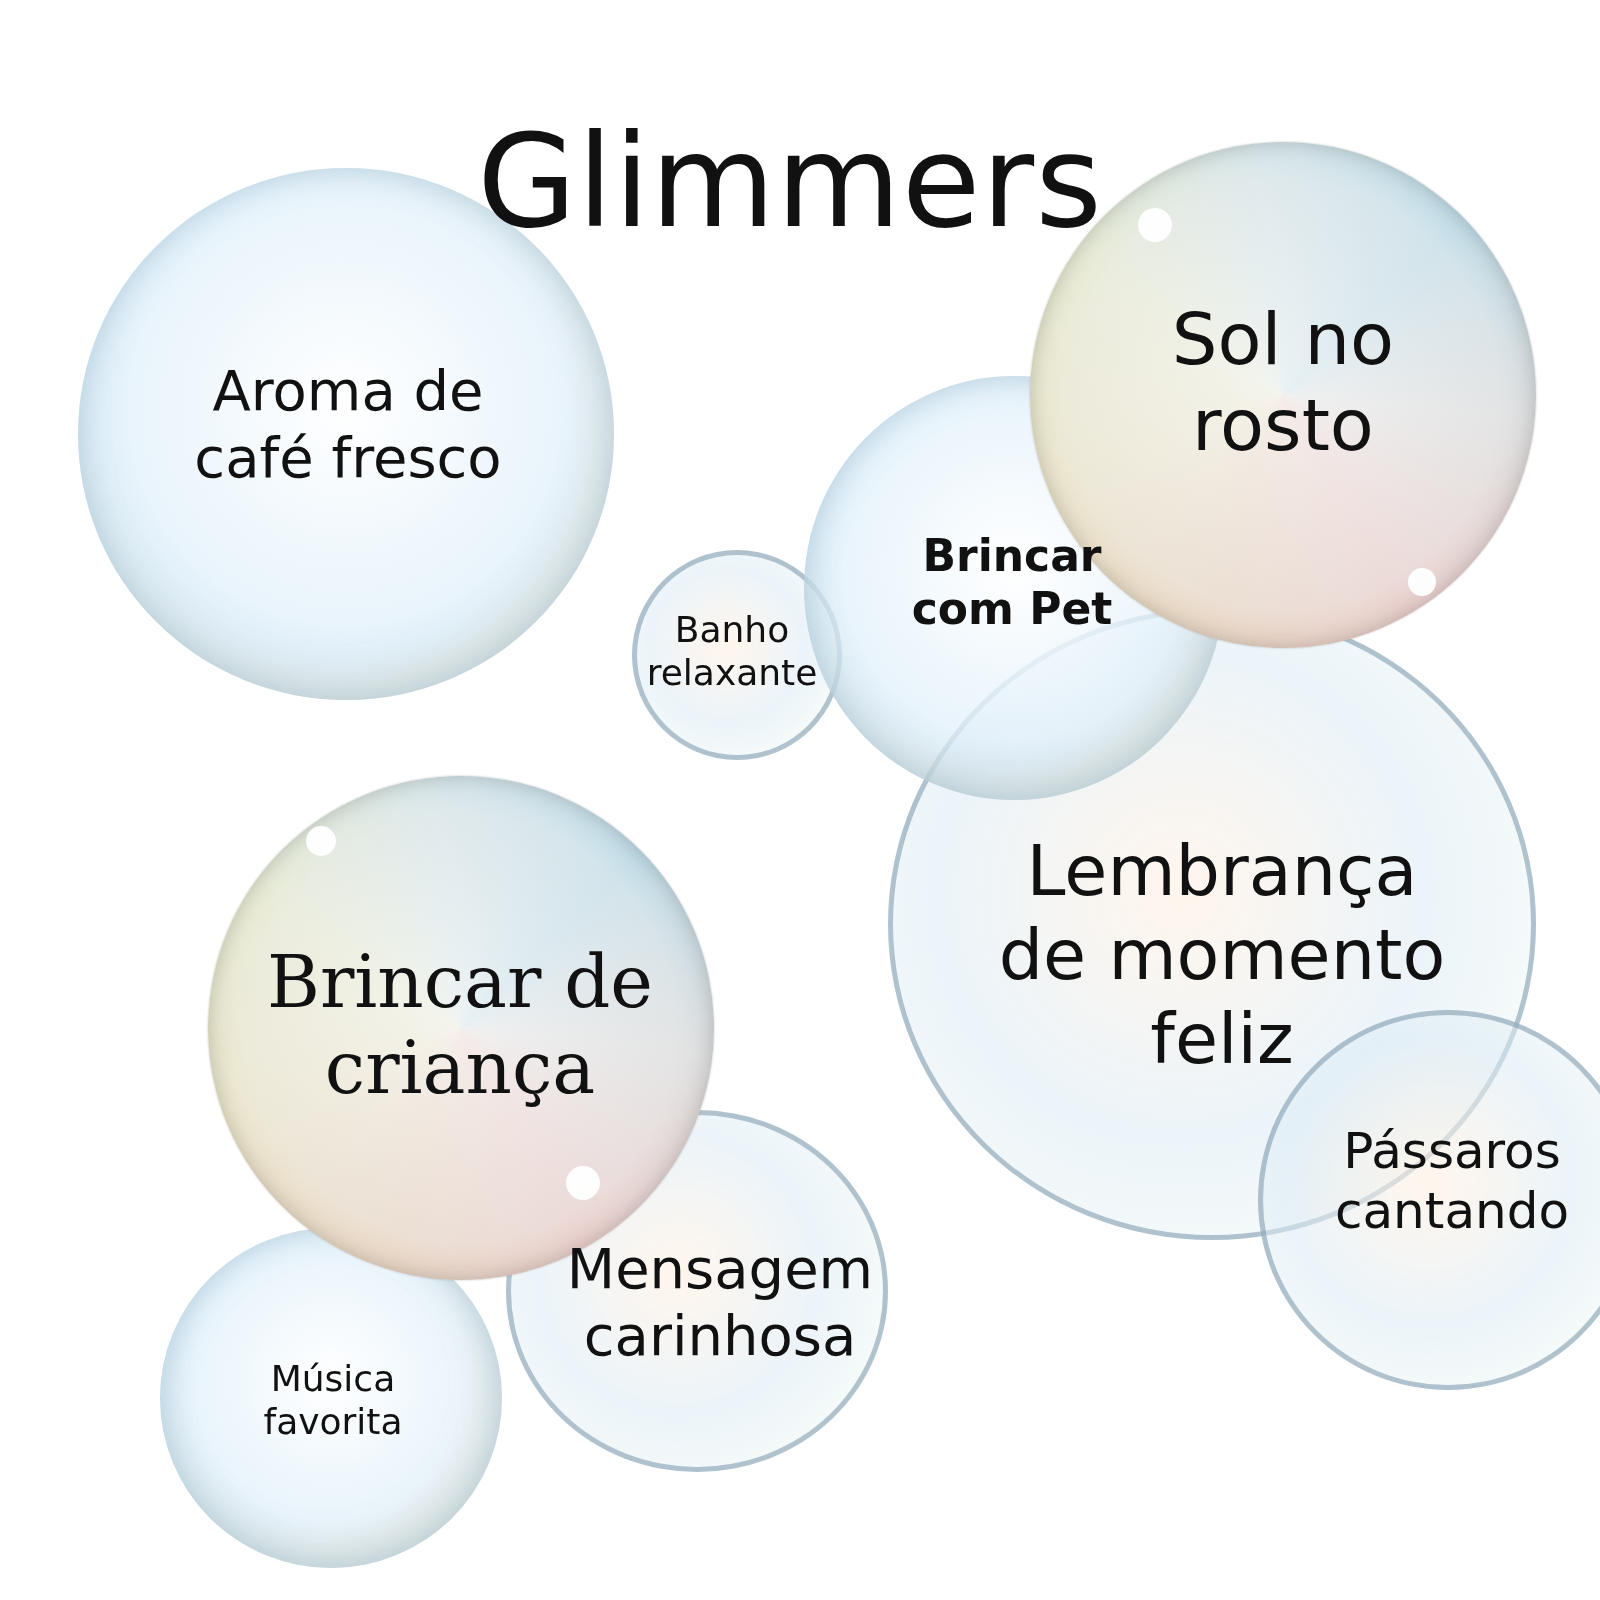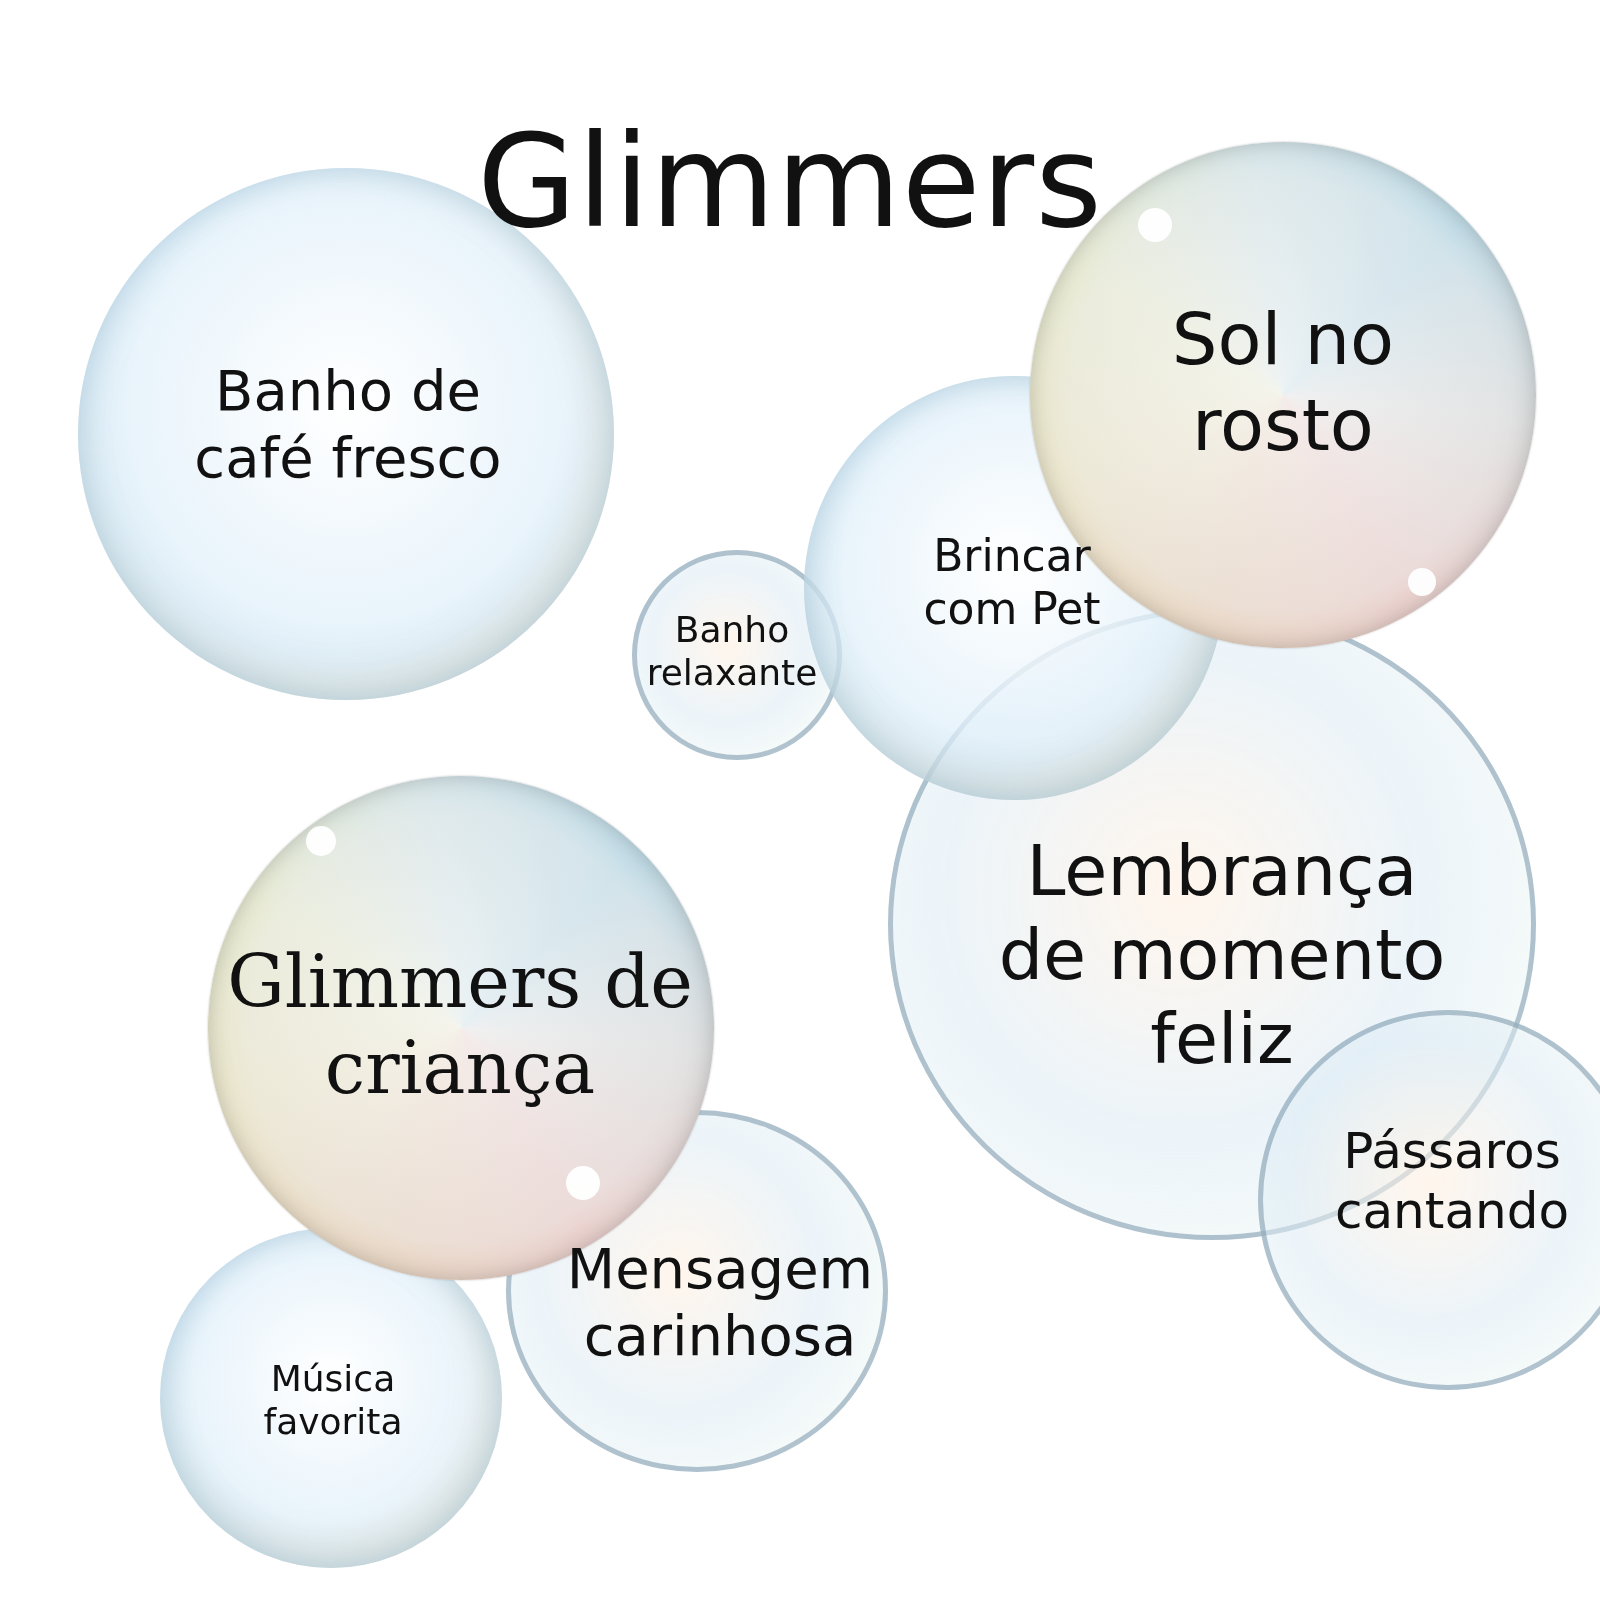--- a/index.html
+++ b/index.html
@@ -33,31 +33,31 @@
 <div class="bubble rainbow" style="left:1030px;top:142px;width:506px;height:506px;"></div>
 <div class="highlight" style="left:1138px;top:208px;width:34px;height:34px;"></div>
 <div class="highlight" style="left:1408px;top:568px;width:28px;height:28px;"></div>
 
 <div class="bubble rainbow" style="left:208px;top:776px;width:506px;height:504px;"></div>
 <div class="highlight" style="left:306px;top:826px;width:30px;height:30px;"></div>
 <div class="highlight" style="left:566px;top:1166px;width:34px;height:34px;"></div>
 
 <div class="title">Glimmers</div>
 
-<div class="label" style="left:98px;top:334px;width:500px;height:180px;font-size:56px;">Banho de
+<div class="label" style="left:98px;top:334px;width:500px;height:180px;font-size:56px;">Aroma de
 café fresco</div>
 <div class="label" style="left:1033px;top:262px;width:500px;height:240px;font-size:72px;">Sol no
 rosto</div>
-<div class="label" style="left:862px;top:518px;width:300px;height:130px;font-size:44px;">Brincar
+<div class="label" style="left:862px;top:518px;width:300px;height:130px;font-size:44px;font-weight:bold;">Brincar
 com Pet</div>
 <div class="label" style="left:614px;top:596px;width:236px;height:110px;font-size:36px;">Banho
 relaxante</div>
 <div class="label" style="left:912px;top:790px;width:620px;height:330px;font-size:70px;">Lembrança
 de momento
 feliz</div>
-<div class="label" style="left:210px;top:920px;width:500px;height:210px;font-size:72px;font-family:'DejaVu Serif',serif;">Glimmers de
+<div class="label" style="left:210px;top:920px;width:500px;height:210px;font-size:72px;font-family:'DejaVu Serif',serif;">Brincar de
 criança</div>
 <div class="label" style="left:1262px;top:1106px;width:380px;height:150px;font-size:50px;">Pássaros
 cantando</div>
 <div class="label" style="left:520px;top:1222px;width:400px;height:160px;font-size:56px;">Mensagem
 carinhosa</div>
 <div class="label" style="left:168px;top:1310px;width:330px;height:180px;font-size:36px;">Música
 favorita</div>
 
 </body></html>

